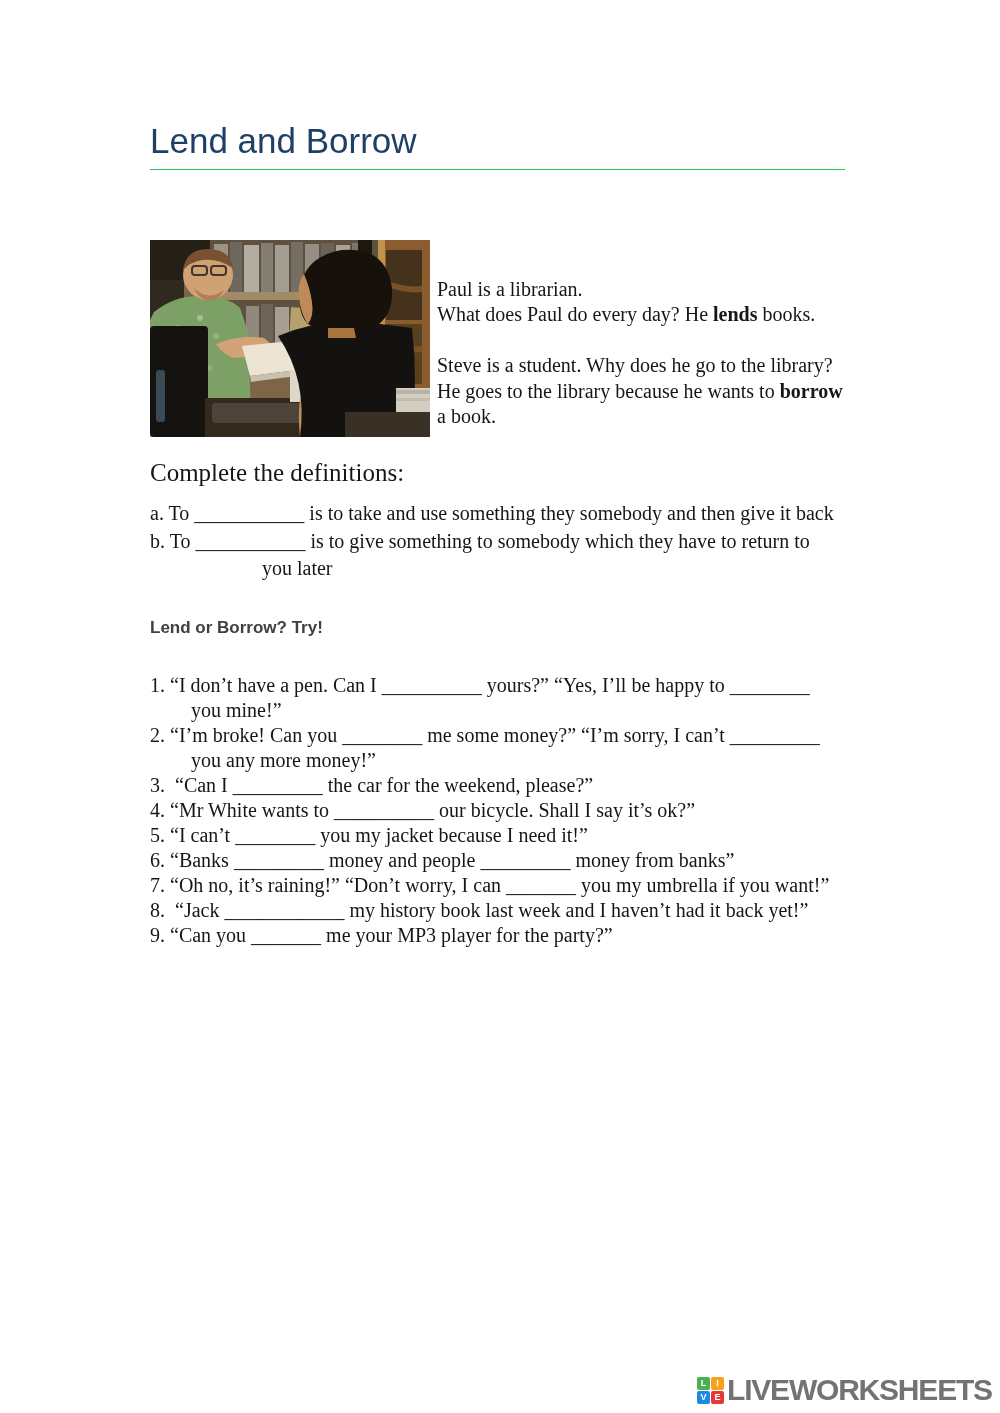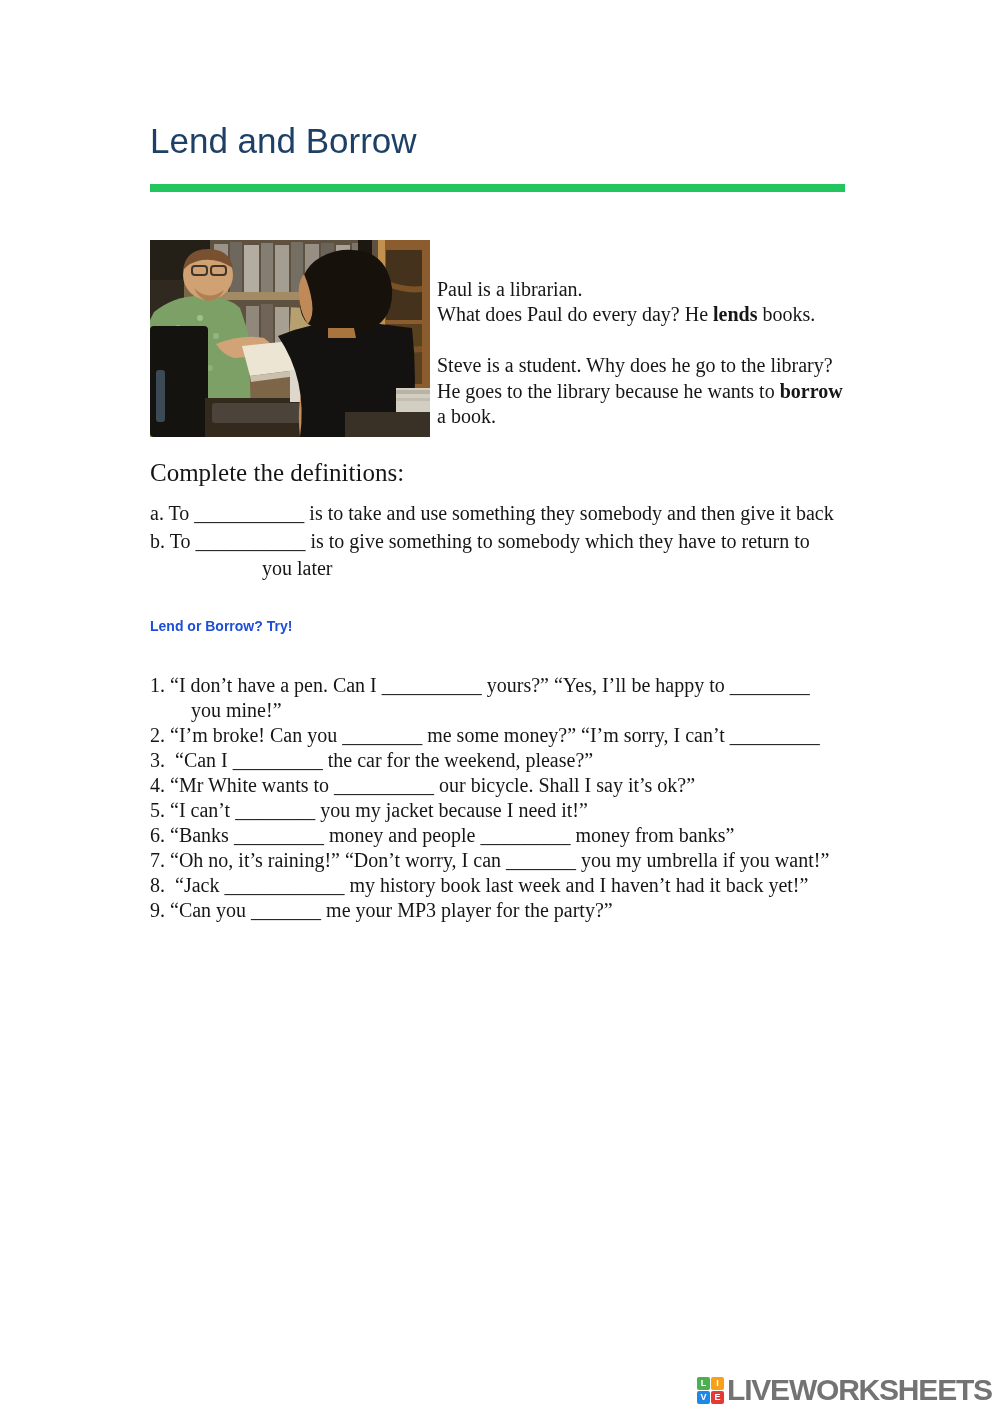--- a/index.html
+++ b/index.html
@@ -17,22 +17,22 @@
   .title {
     position: absolute;
     left: 150px;
     top: 120px;
     width: 695px;
     font-family: "Liberation Sans", sans-serif;
     font-weight: normal;
     font-size: 35px;
     line-height: 42px;
     color: #1f4066;
-    border-bottom: 8px solid #22c55e;
-    padding-bottom: 22px;
+    border-bottom: 1px solid #22c55e;
+    padding-bottom: 7px;
   }
 
   
   .photo {
     position: absolute;
     left: 150px;
     top: 240px;
     width: 280px;
     height: 197px;
   }
@@ -65,22 +65,22 @@
   .def-lines div { white-space: nowrap; }
   .def-wrap { margin-left: 112px; }
 
   
   .ex-heading {
     position: absolute;
     left: 150px;
     top: 618px;
     font-family: "Liberation Sans", sans-serif;
     font-weight: bold;
-    font-size: 14px;
-    color: #1d4ed8;
+    font-size: 17px;
+    color: #404040;
   }
   .ex-lines {
     position: absolute;
     left: 150px;
     top: 673px;
     font-size: 20px;
     line-height: 25px;
   }
   .ex-line { white-space: nowrap; }
   .ex-wrap { margin-left: 41px; }
@@ -211,20 +211,21 @@
     <div>a. To ___________ is to take and use something they somebody and then give it back</div>
     <div>b. To ___________ is to give something to somebody which they have to return to</div>
     <div class="def-wrap">you later</div>
   </div>
 
   <div class="ex-heading">Lend or Borrow? Try!</div>
   <div class="ex-lines">
     <div class="ex-line">1. “I don’t have a pen. Can I __________ yours?” “Yes, I’ll be happy to ________</div>
     <div class="ex-line ex-wrap">you mine!”</div>
     <div class="ex-line">2. “I’m broke! Can you ________ me some money?” “I’m sorry, I can’t _________</div>
+    <div class="ex-line ex-wrap">you any more money!”</div>
     <div class="ex-line">3.&nbsp; “Can I _________ the car for the weekend, please?”</div>
     <div class="ex-line">4. “Mr White wants to __________ our bicycle. Shall I say it’s ok?”</div>
     <div class="ex-line">5. “I can’t ________ you my jacket because I need it!”</div>
     <div class="ex-line">6. “Banks _________ money and people _________ money from banks”</div>
     <div class="ex-line">7. “Oh no, it’s raining!” “Don’t worry, I can _______ you my umbrella if you want!”</div>
     <div class="ex-line">8.&nbsp; “Jack ____________ my history book last week and I haven’t had it back yet!”</div>
     <div class="ex-line">9. “Can you _______ me your MP3 player for the party?”</div>
   </div>
 
   <div class="footer">

